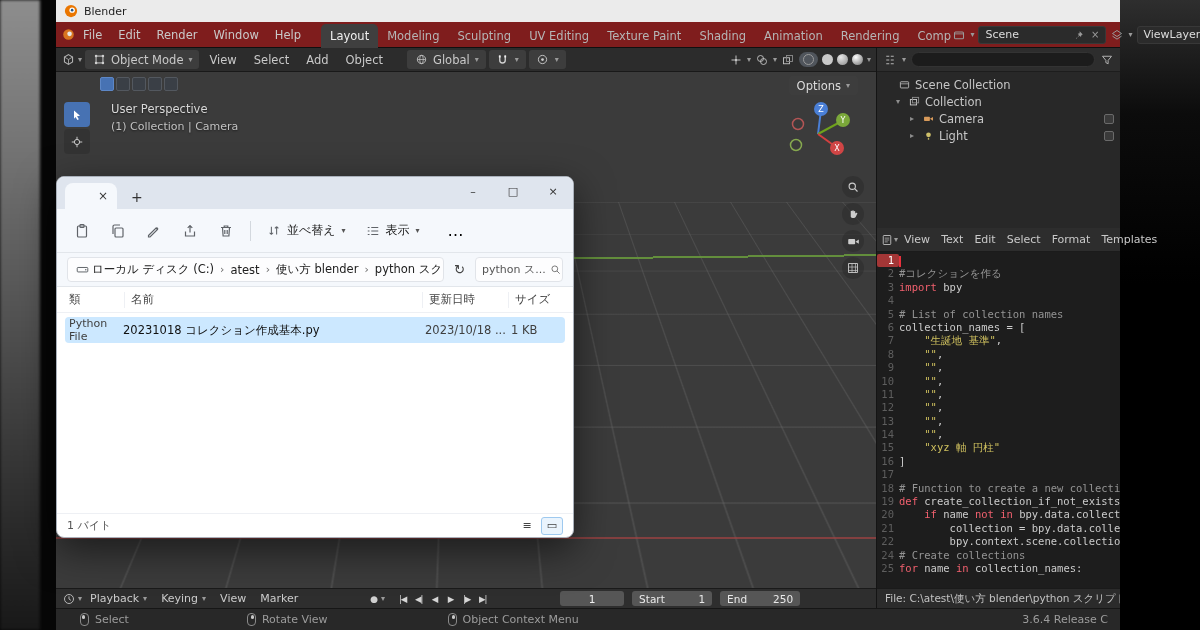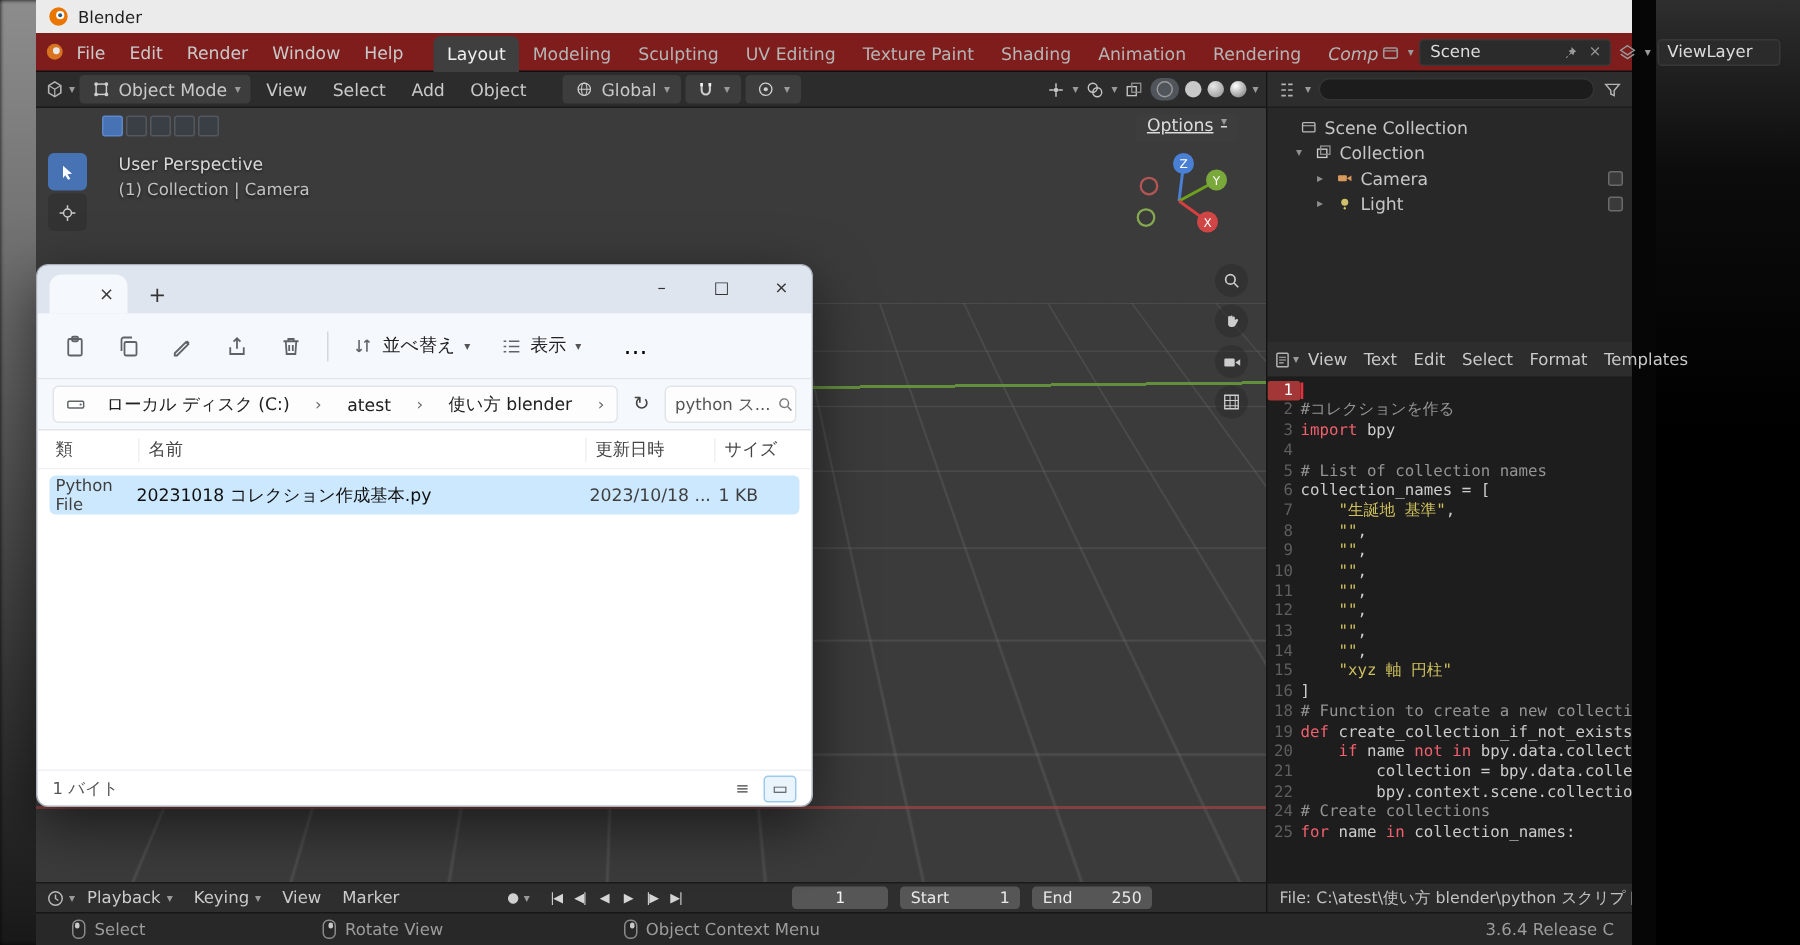--- a/index.html
+++ b/index.html
@@ -6,35 +6,35 @@
   html,body { width:1200px; height:630px; overflow:hidden; background:#000;
     font-family:"DejaVu Sans","Liberation Sans",sans-serif; }
   .screen { position:relative; width:1200px; height:630px; background:#060606; }
 
   
   .bk-left { position:absolute; left:0; top:0; width:40px; height:630px;
     background:linear-gradient(180deg,#8d8d8d 0%,#757575 22%,#555 48%,#3a3a3a 70%,#181818 100%); filter:blur(1.5px); }
   .bk-right { position:absolute; left:1104px; top:0; width:96px; height:630px;
     background:linear-gradient(180deg,#2e2e2e 0%,#0c0c0c 18%,#000 45%,#000 100%); }
 
-  .bwin { position:absolute; left:24px; top:0; width:1016px; height:630px; background:#232323; }
+  .bwin { position:absolute; left:56px; top:0; width:1016px; height:630px; background:#232323; }
 
   
   .titlebar { position:absolute; left:0; top:0; width:1064px; height:22px; background:#ebebeb;
     display:flex; align-items:center; gap:6px; padding:0 8px; }
   .apptitle { font-size:11px; color:#1f1f1f; }
 
   
   .topbar { position:absolute; left:0; top:22px; width:1064px; height:26px; background:#7f1d1d;
     display:flex; align-items:center; font-size:11.5px; color:#c9c9c9; border-bottom:1px solid #101010; }
   .menu-item { padding:0 8px; line-height:26px; }
   .ws-tabs { display:flex; align-items:flex-end; height:26px; margin-left:12px; }
   .ws-tab { padding:5px 9px 5px; color:#b5b5b5; font-size:11.5px; border-radius:5px 5px 0 0; white-space:nowrap; }
   .ws-tab.active { background:#3f3f3f; color:#efefef; }
-  .ws-tab.clipped { max-width:44px; overflow:hidden;font-style:italic; }
+  .ws-tab.clipped { max-width:44px; overflow:hidden; }
   .topbar-right { margin-left:auto; display:flex; align-items:center; gap:4px; padding-right:4px; }
   .field { display:flex; align-items:center; background:#2b2b2b; border:1px solid #383838; border-radius:3px;
     height:18px; padding:0 6px; gap:6px; font-size:11px; color:#ddd; }
   .scene-field { width:128px;text-align:right; } .vl-field { width:82px; }
   .ff-right { margin-left:auto; display:flex; align-items:center; gap:5px; color:#9a9a9a; font-size:10px; }
   .mini-ico { width:14px; height:14px; display:inline-flex; align-items:center; justify-content:center; }
   .caret { font-size:8px; color:#9a9a9a; }
 
   
   .toolheader { position:absolute; left:0; top:48px; width:820px; height:24px; background:#2c2c2c;
@@ -62,21 +62,21 @@
   .viewport { position:absolute; left:0; top:72px; width:820px; height:516px; background:#3b3b3b; overflow:hidden; }
   .vp-floor { position:absolute; left:-390px; top:130px; width:1600px; height:700px;
     background-image:linear-gradient(rgba(110,110,110,.35) 1px,transparent 1px),
                      linear-gradient(90deg,rgba(110,110,110,.35) 1px,transparent 1px);
     background-size:56px 56px; transform:perspective(700px) rotateX(58deg); transform-origin:50% 0; }
   .axis-y-line { position:absolute; left:280px; top:185px; width:540px; height:2px; background:#67973c; opacity:.9; transform:rotate(-.6deg); }
   .axis-x-line { position:absolute; left:0; top:465px; width:820px; height:2px; background:#9c4343; opacity:.75; }
   .vp-overlay { position:absolute; left:55px; top:30px; font-size:11.5px; color:#d8d8d8; text-shadow:0 1px 2px rgba(0,0,0,.55); }
   .vp-overlay .sub { margin-top:4px; font-size:11px; color:#c2c2c2; }
   .options-btn { position:absolute; right:18px; top:4px; background:rgba(62,62,62,.9); border-radius:4px; height:19px;
-    display:flex; gap:5px; padding:0 8px; font-size:11.5px; color:#dcdcdc;text-decoration:underline; }
+    display:flex; align-items:center; gap:5px; padding:0 8px; font-size:11.5px; color:#dcdcdc; }
   .tool-settings { position:absolute; left:44px; top:5px; display:flex; gap:2px; }
   .ts-ico { width:14px; height:14px; background:#3a3f46; border:1px solid #53585f; border-radius:2px; }
   .ts-ico.active { background:#4772b3; border-color:#5d87c6; }
   .vp-toolbar { position:absolute; left:8px; top:30px; display:flex; flex-direction:column; gap:2px; }
   .vt-btn { width:26px; height:25px; border-radius:4px; background:rgba(50,50,50,.85); display:flex; align-items:center; justify-content:center; }
   .vt-btn.active { background:#4772b3; }
   .vp-gizmo { position:absolute; right:24px; top:28px; }
   .vp-nav { position:absolute; right:12px; display:flex; flex-direction:column; gap:5px; top:104px; }
   .nav-btn { width:22px; height:22px; border-radius:50%; background:rgba(44,44,44,.55); display:flex; align-items:center; justify-content:center; }
 
@@ -125,21 +125,21 @@
   .ex-close-tab { font-size:12px; color:#3a3a3a; }
   .ex-newtab { margin-left:8px; font-size:14px; color:#333; padding:0 6px 4px; }
   .ex-wc-group { position:absolute; right:0; top:0; display:flex; height:28px; }
   .ex-wc { width:40px; display:flex; align-items:center; justify-content:center; font-size:11px; color:#333; }
   .ex-cmdbar { height:44px; background:#f5f8fc; border-bottom:1px solid #e2e6eb; display:flex; align-items:center; gap:2px; padding:0 8px; flex:none; }
   .ex-ib { width:34px; height:30px; border-radius:4px; display:flex; align-items:center; justify-content:center; }
   .ex-div { width:1px; height:20px; background:#d3d8de; margin:0 5px; }
   .ex-dd { display:flex; align-items:center; gap:6px; height:30px; padding:0 9px; border-radius:4px; font-size:12px; color:#222; }
   .ex-dd .caret { color:#555; }
   .ex-addr { height:34px; background:#f5f8fc; border-bottom:1px solid #e2e6eb; display:flex; align-items:center; gap:8px; padding:0 10px; flex:none; }
-  .crumb-box { flex:1; height:25px; background:#fdfdfe; border:1px solid #e1e4e9; border-radius:4px; display:flex; align-items:center; gap:14px;
+  .crumb-box { flex:1; height:25px; background:#fdfdfe; border:1px solid #e1e4e9; border-radius:4px; display:flex; align-items:center; gap:3px;
     padding:0 8px; font-size:11.5px; color:#202020; white-space:nowrap; overflow:hidden; }
   .crumb-sep { color:#6a6a6a; font-size:11px; padding:0 3px; }
   .ex-refresh { font-size:13px; color:#444; padding:0 2px; }
   .ex-search { width:88px; height:25px; background:#fdfdfe; border:1px solid #e1e4e9; border-radius:4px; display:flex; align-items:center;
     padding:3px 6px; gap:4px; font-size:11px; color:#555; white-space:nowrap; overflow:hidden; }
   .ex-cols { height:26px; display:flex; align-items:center; padding:0 12px; font-size:11.5px; color:#454545; border-bottom:1px solid #eef0f4; flex:none; }
   .colc { border-right:1px solid #eef0f4; height:16px; display:flex; align-items:center; }
   .col-type { width:56px; } .col-name { flex:1; padding-left:6px; } .col-mod { width:86px; padding-left:6px; } .col-size { width:52px; padding-left:6px; border-right:none; }
   .ex-files { flex:1; padding:4px 8px; background:#fff; }
   .ex-row { height:26px; display:flex; align-items:center; border-radius:4px; font-size:11.5px; padding:0 4px; }
@@ -532,20 +532,24 @@
           </div>
           <div class="cl">
             <span class="ln">15</span>
             <span class="lb"><span class="t-txt">    </span><span class="t-str">"xyz 軸 円柱"</span></span>
           </div>
           <div class="cl">
             <span class="ln">16</span>
             <span class="lb"><span class="t-txt">]</span></span>
           </div>
           <div class="cl">
+            <span class="ln">17</span>
+            <span class="lb"></span>
+          </div>
+          <div class="cl">
             <span class="ln">18</span>
             <span class="lb"><span class="t-com"># Function to create a new collection</span></span>
           </div>
           <div class="cl">
             <span class="ln">19</span>
             <span class="lb"><span class="t-kw">def</span><span class="t-txt"> create_collection_if_not_exists(n</span></span>
           </div>
           <div class="cl">
             <span class="ln">20</span>
             <span class="lb"><span class="t-txt">    </span><span class="t-kw">if</span><span class="t-txt"> name </span><span class="t-kw">not in</span><span class="t-txt"> bpy.data.collectio</span></span>

